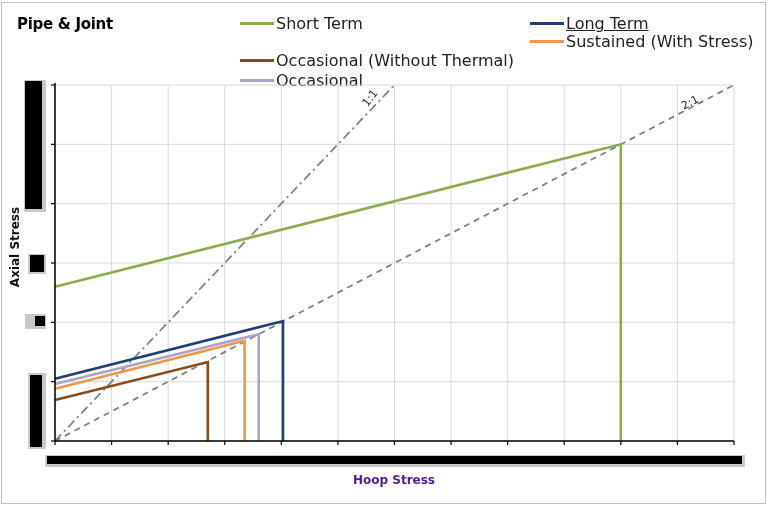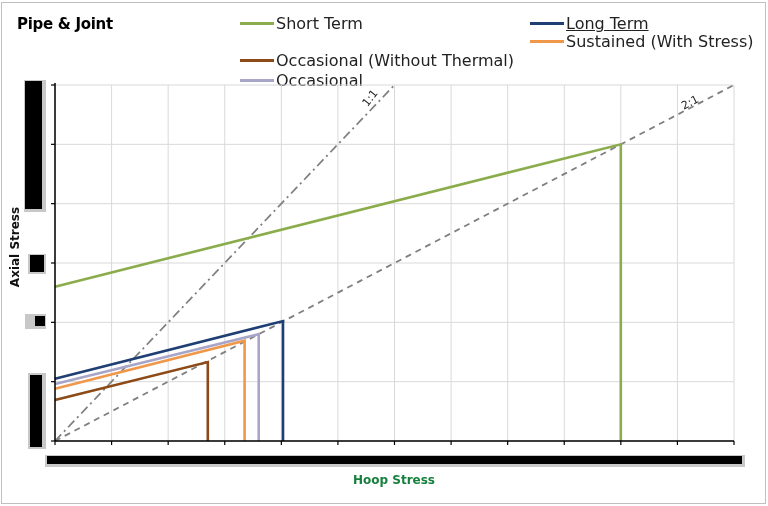--- a/index.html
+++ b/index.html
@@ -1,21 +1,21 @@
 <!DOCTYPE html>
 <html><head>
   <meta charset="utf-8">
   <style>
     html, body { margin: 0; padding: 0; background: #ffffff; }
     body { width: 768px; height: 506px; position: relative; overflow: hidden; font-family: "Liberation Sans", sans-serif; }
     .frame { position: absolute; left: 1px; top: 2px; width: 763px; height: 500px; border: 1px solid #bfbfbf; background: #fff; }
     .title { position: absolute; left: 17px; top: 15px; font-family: "DejaVu Sans", sans-serif; font-weight: bold; font-size: 15px; color: #000000; letter-spacing: -0.3px; }
     .legend-item { position: absolute; display: flex; align-items: center; font-family: "DejaVu Sans", sans-serif; font-size: 16px; color: #222; }
     .legend-swatch { width: 34px; height: 3px; margin-right: 2px; }
-    .axis-title-x { position: absolute; left: 0; width: 768px; top: 473px; text-align: center; font-family: "DejaVu Sans", sans-serif; font-weight: bold; font-size: 12px; color: #15803d; padding-left: 20px; box-sizing: border-box; }
+    .axis-title-x { position: absolute; left: 0; width: 768px; top: 473px; text-align: center; font-family: "DejaVu Sans", sans-serif; font-weight: bold; font-size: 12px; color: #4c1d95; padding-left: 20px; box-sizing: border-box; }
     .axis-title-y { position: absolute; left: -30px; top: 240px; width: 90px; transform: rotate(-90deg); text-align: center; font-family: "DejaVu Sans", sans-serif; font-weight: bold; font-size: 12px; color: #111; }
     svg#plot { position: absolute; left: 0; top: 0; }
     .redact { position: absolute; background: #000; }
     .redact-gray { position: absolute; background: #c8c8c8; }
   </style>
 </head>
 <body>
 
 <div class="frame"></div>
 

